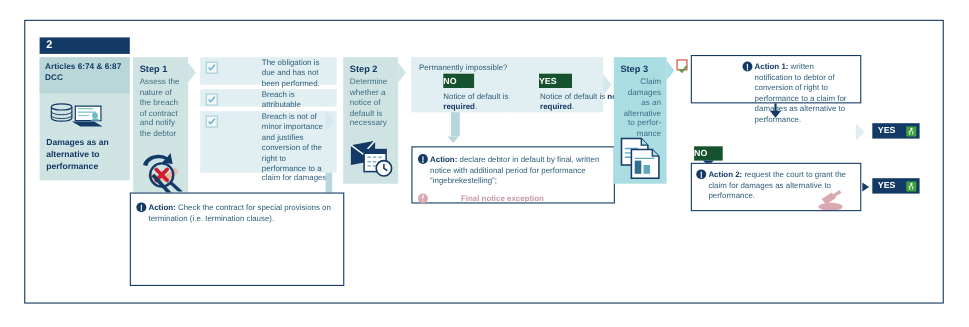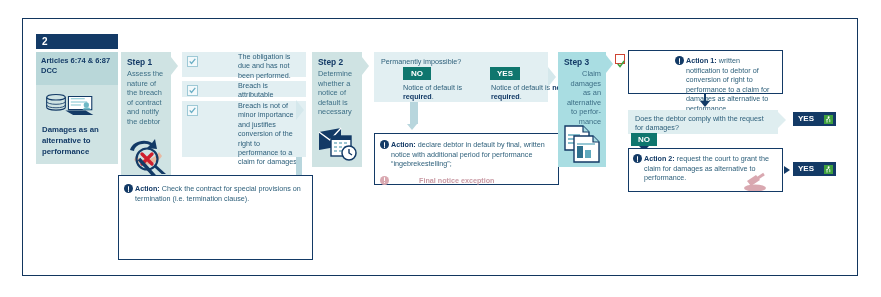--- a/index.html
+++ b/index.html
@@ -38,22 +38,22 @@
   
   .chk-item{background:#e2eff2;}
   .chk-txt{position:absolute;left:20px;top:0;right:5px;color:#2d5f7a;font-size:7.2px;line-height:9.4px;margin-left:36px;}
   .chk-box{position:absolute;left:5px;top:4px;width:9px;height:9px;border:1px solid #9ec9d6;
     background:#f2f9fb;}
   .chk-box svg{position:absolute;left:0;top:0;}
 
   
   .qpanel{background:#e2eff2;}
   .qtitle{position:absolute;left:7px;top:5px;color:#2d5f7a;font-size:7.2px;}
-  .badge{position:absolute;background:#0f766e;color:#ffffff;font-size:8px;font-weight:bold;
-    text-align:center;line-height:13px;height:13px;}
+  .badge{position:absolute;background:#14532d;color:#ffffff;font-size:8px;font-weight:bold;
+    text-align:left;line-height:13px;height:13px;}
   .badge-notch{position:absolute;width:0;height:0;border-left:5px solid transparent;
     border-right:5px solid transparent;border-top:5px solid #133a66;}
   .qtext{position:absolute;color:#2d5f7a;font-size:7.2px;line-height:9.4px;margin-left:23px;}
   .qtext b{color:#133a66;}
 
   
   .action-box{background:#ffffff;border:1px solid #133a66;}
   .action-row{position:relative;padding-left:15px;}
   .action-ic{position:absolute;left:-11px;top:0px;width:9px;height:9px;border-radius:50%;
     background:#133a66;}
@@ -232,23 +232,20 @@
 
   <div class="abs action-box" style="left:628px;top:50px;width:155px;height:44px;padding:5px 7px 0 15px;">
     <div class="action-row" style="padding-left:0;margin-left:42px;">
       <span class="action-ic"></span>
       <div class="action-txt"><b>Action 1:</b><span> written notification to debtor of conversion of right to performance to a claim for damages as alternative to performance.</span></div>
     </div>
   </div>
   <div class="conn abs" style="left:704px;top:94px;width:1.6px;height:8px;"></div>
   <div class="tri-down" style="left:700px;top:101px;"></div>
 
-  <div class="abs qpanel" style="left:628px;top:110px;width:150px;height:24px;background:#dfeef0;">
-    <div class="qtitle" style="top:4px;right:6px;">Does the debtor comply with the request for damages?</div>
-  </div>
   <div class="pale-arrow" style="left:778px;top:112px;border-left-color:#dfeef0;border-top-width:8px;border-bottom-width:8px;"></div>
 
   <div class="exit" style="left:793px;top:112px;width:38px;">
     <span>YES</span>
     <span class="gl">
       <svg width="9" height="9" viewBox="0 0 9 9">
           <rect width="9" height="9" fill="#3ea03e"></rect>
           <circle cx="4.6" cy="2.2" r="1" fill="#ffffff"></circle>
           <path d="M4.3 3.2 L3 5.3 L3 7.6 M4.3 3.2 L5.8 4.6 L5.8 7.2 M3.2 4.4 L2 4.9" stroke="#ffffff" stroke-width="0.8" fill="none"></path>
         </svg>

